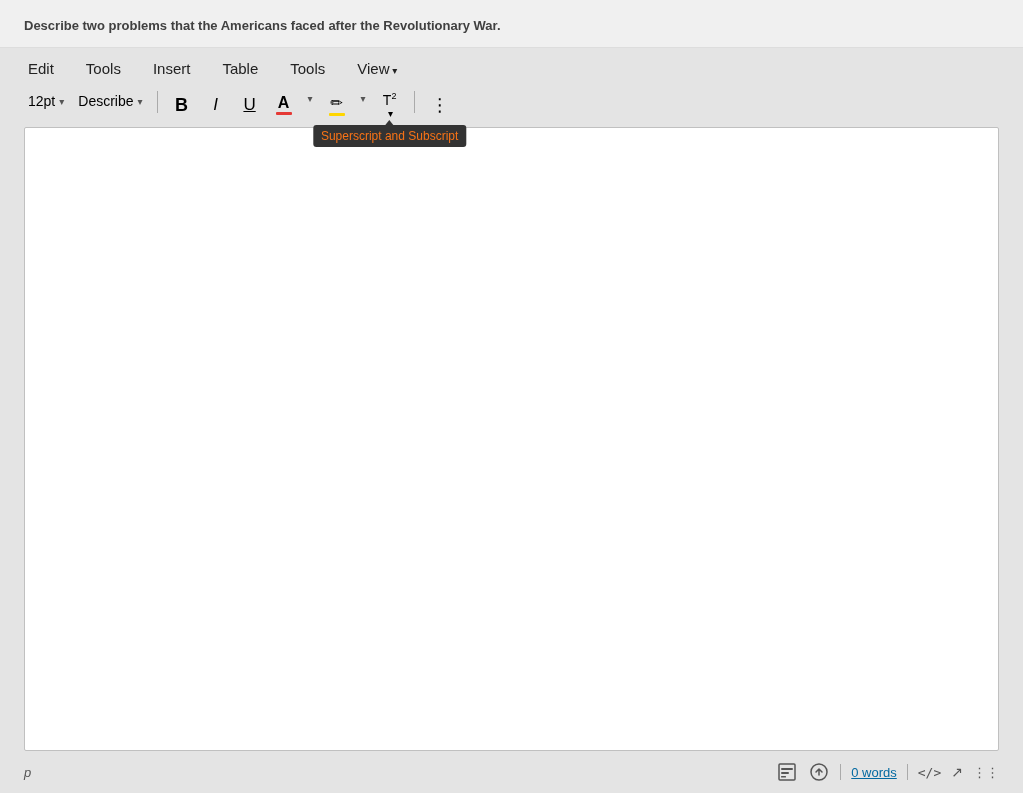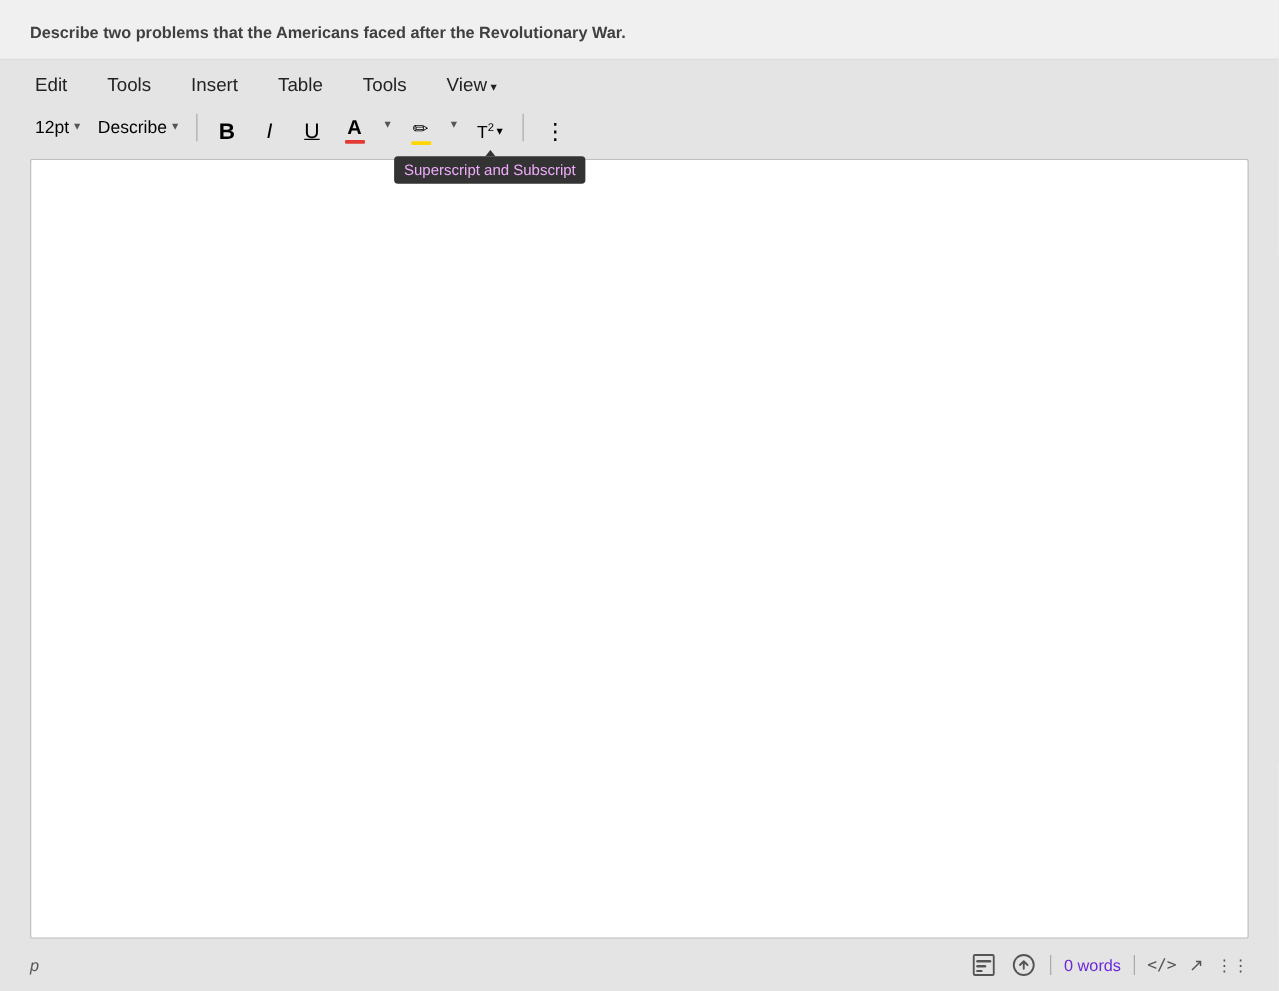--- a/index.html
+++ b/index.html
@@ -136,38 +136,39 @@
     .highlight-bar {
       width: 16px;
       height: 3px;
       background: #ffd600;
       border-radius: 1px;
     }
 
     .superscript-btn {
       font-size: 14px;
       position: relative;
+      flex-direction: column;
     }
 
     .superscript-btn sup {
       font-size: 9px;
     }
 
     .more-btn {
       font-size: 18px;
       letter-spacing: 1px;
     }
 
     .tooltip {
       position: absolute;
       top: 34px;
       left: 50%;
       transform: translateX(-50%);
       background: #333;
-      color: #f0abfc;
+      color: #f97316;
       font-size: 12px;
       padding: 4px 8px;
       border-radius: 3px;
       white-space: nowrap;
       z-index: 100;
       pointer-events: none;
     }
 
     .tooltip::before {
       content: '';
@@ -218,21 +219,22 @@
     }
 
     .status-divider {
       width: 1px;
       height: 16px;
       background: #aaa;
     }
 
     .word-count {
       font-size: 13px;
-      color: #6d28d9;
+      color: #0369a1;
+      text-decoration: underline;
     }
 
     .code-btn {
       font-family: monospace;
       font-size: 13px;
       cursor: pointer;
       color: #555;
     }
 
     .expand-btn {

